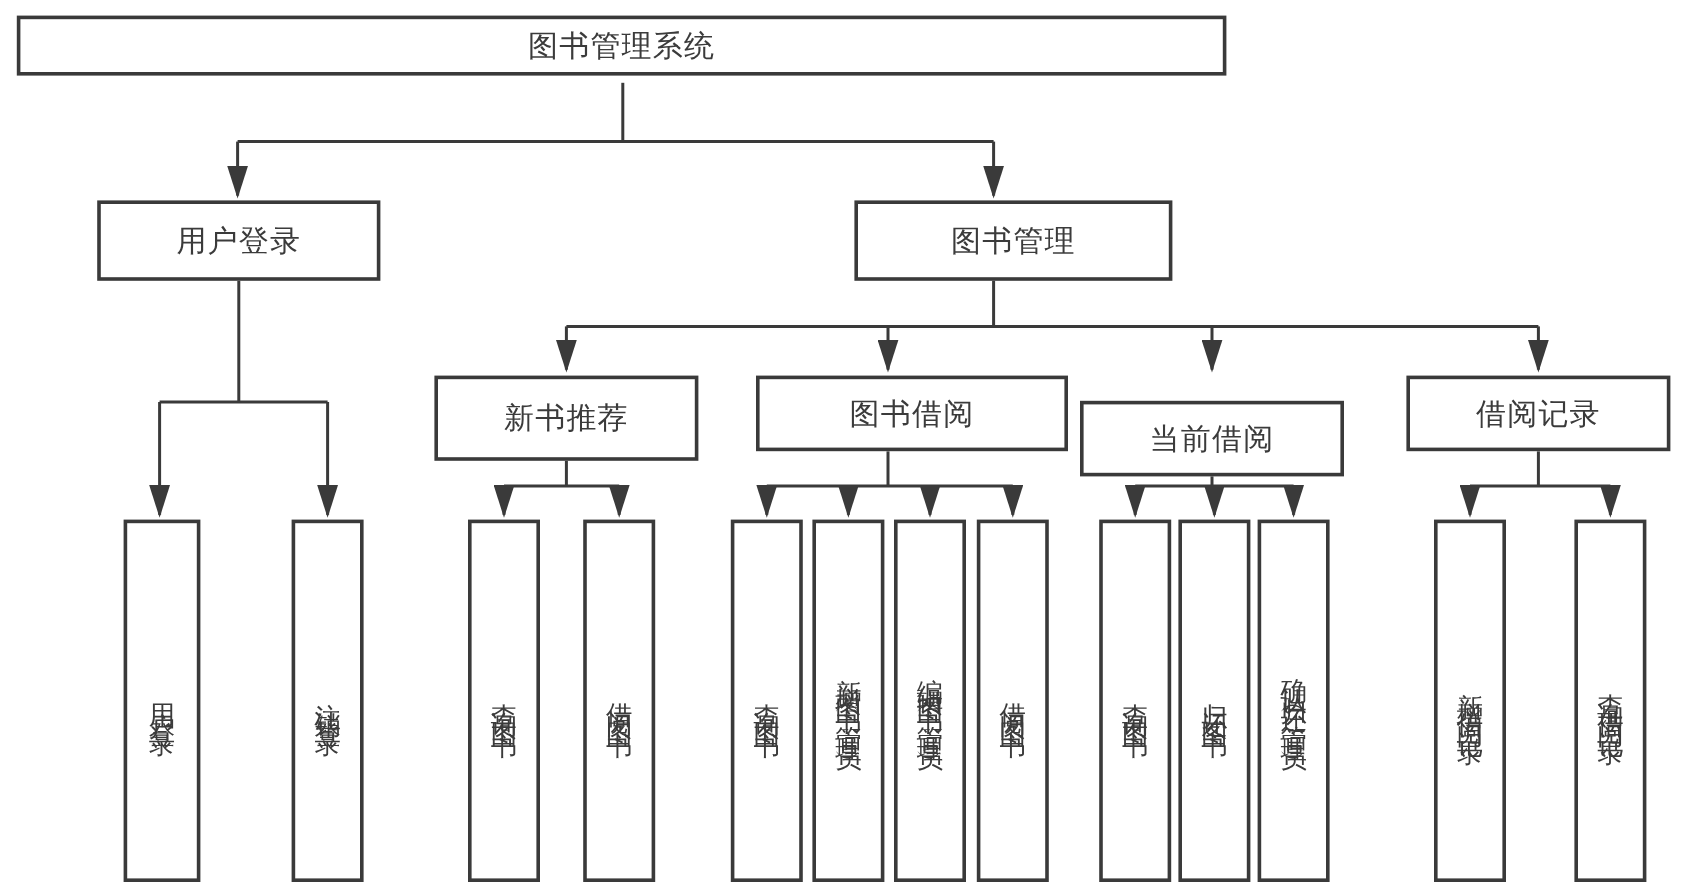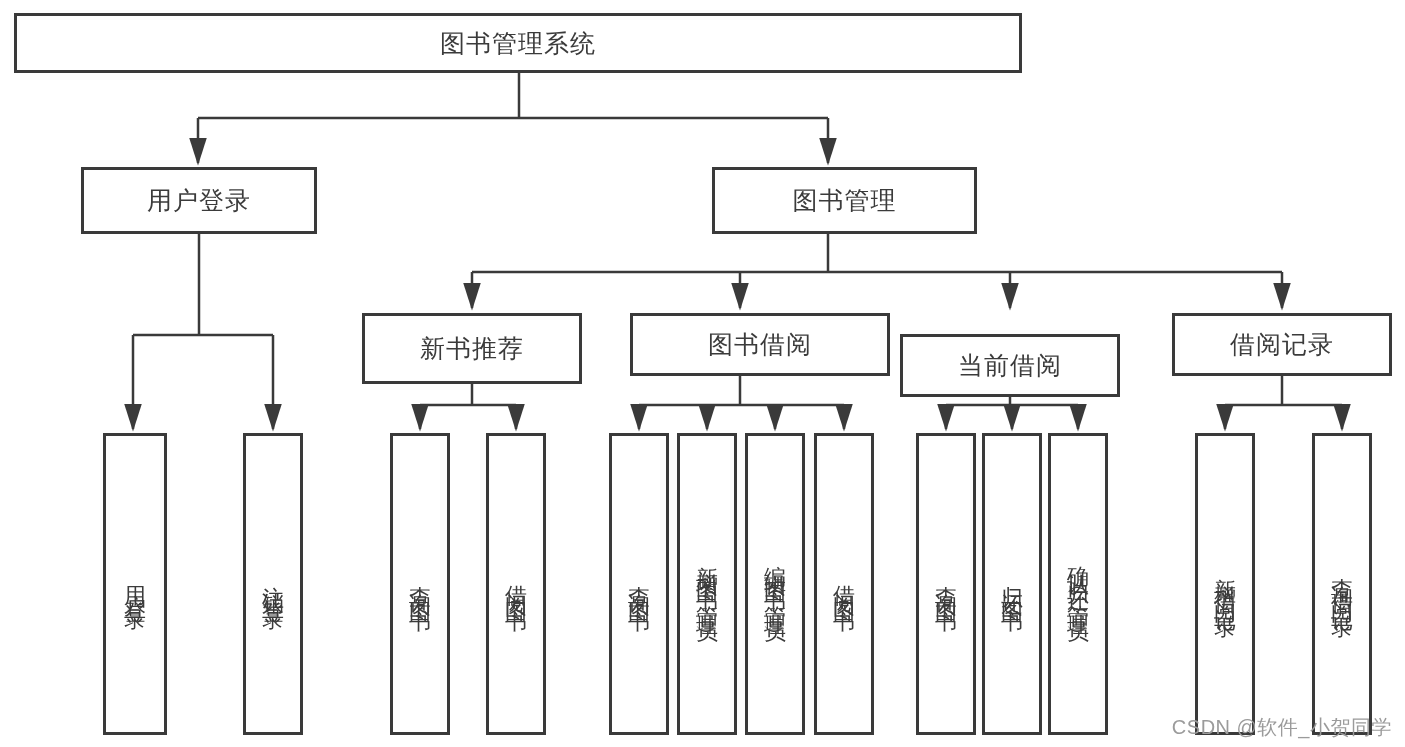--- a/index.html
+++ b/index.html
@@ -93,21 +93,21 @@
       <path d="M1012,405 V429" marker-end="url(#arrow)"></path>
       <path d="M1078,405 V429" marker-end="url(#arrow)"></path>
 
       <path d="M1282,376 V405"></path>
       <path d="M1225,405 H1342"></path>
       <path d="M1225,405 V429" marker-end="url(#arrow)"></path>
       <path d="M1342,405 V429" marker-end="url(#arrow)"></path>
     </g>
   </svg>
 
-  <div class="box h" style="left:14px; top:13px; width:1008px; height:60px;">
+  <div class="box h" style="left:14px; top:13px; width:1008px; height:50px;">
     <span class="lbl">图书管理系统</span>
   </div>
 
   <div class="box h" style="left:81px; top:167px; width:236px; height:67px;">
     <span class="lbl">用户登录</span>
   </div>
   <div class="box h" style="left:712px; top:167px; width:265px; height:67px;">
     <span class="lbl">图书管理</span>
   </div>
 
@@ -161,15 +161,14 @@
     <span class="lbl">确认归还（管理员）</span>
   </div>
 
   <div class="box v" style="left:1195px; top:433px; width:60px; height:302px;">
     <span class="lbl">新增借阅记录</span>
   </div>
   <div class="box v" style="left:1312px; top:433px; width:60px; height:302px;">
     <span class="lbl">查询借阅记录</span>
   </div>
 
-  <div class="watermark">CSDN @软件_小贺同学</div>
 
 </div>
 
 </body></html>

